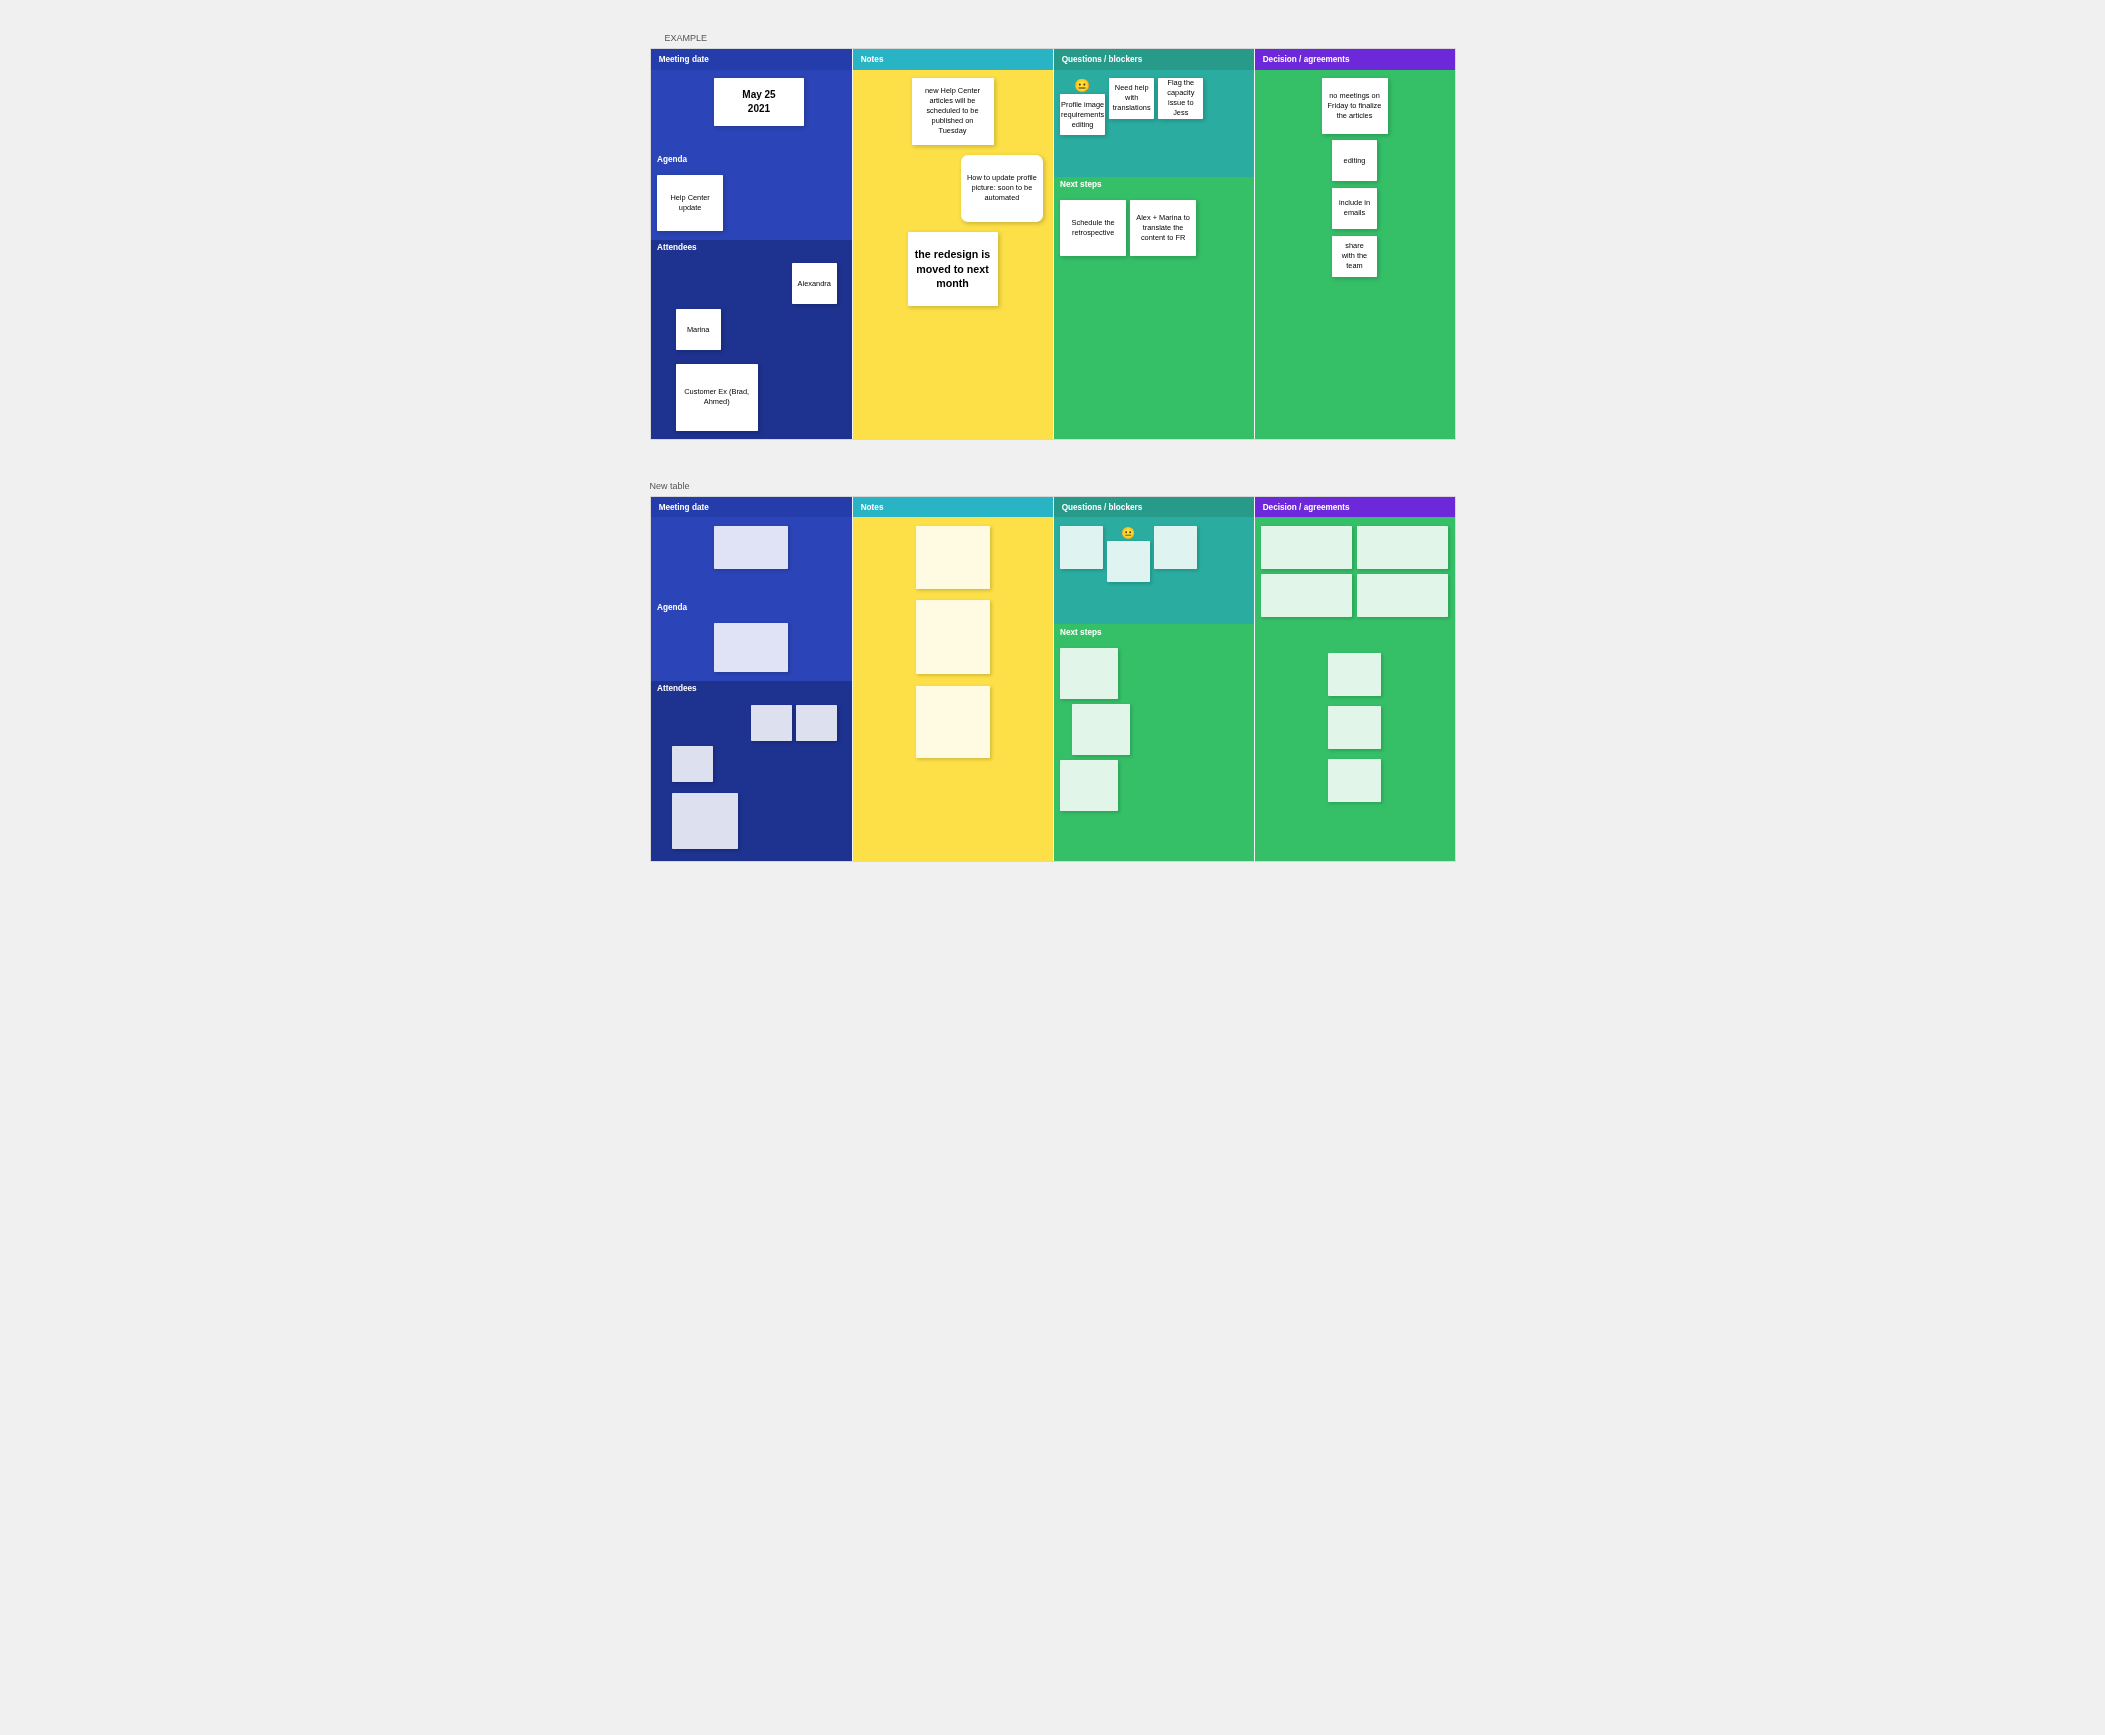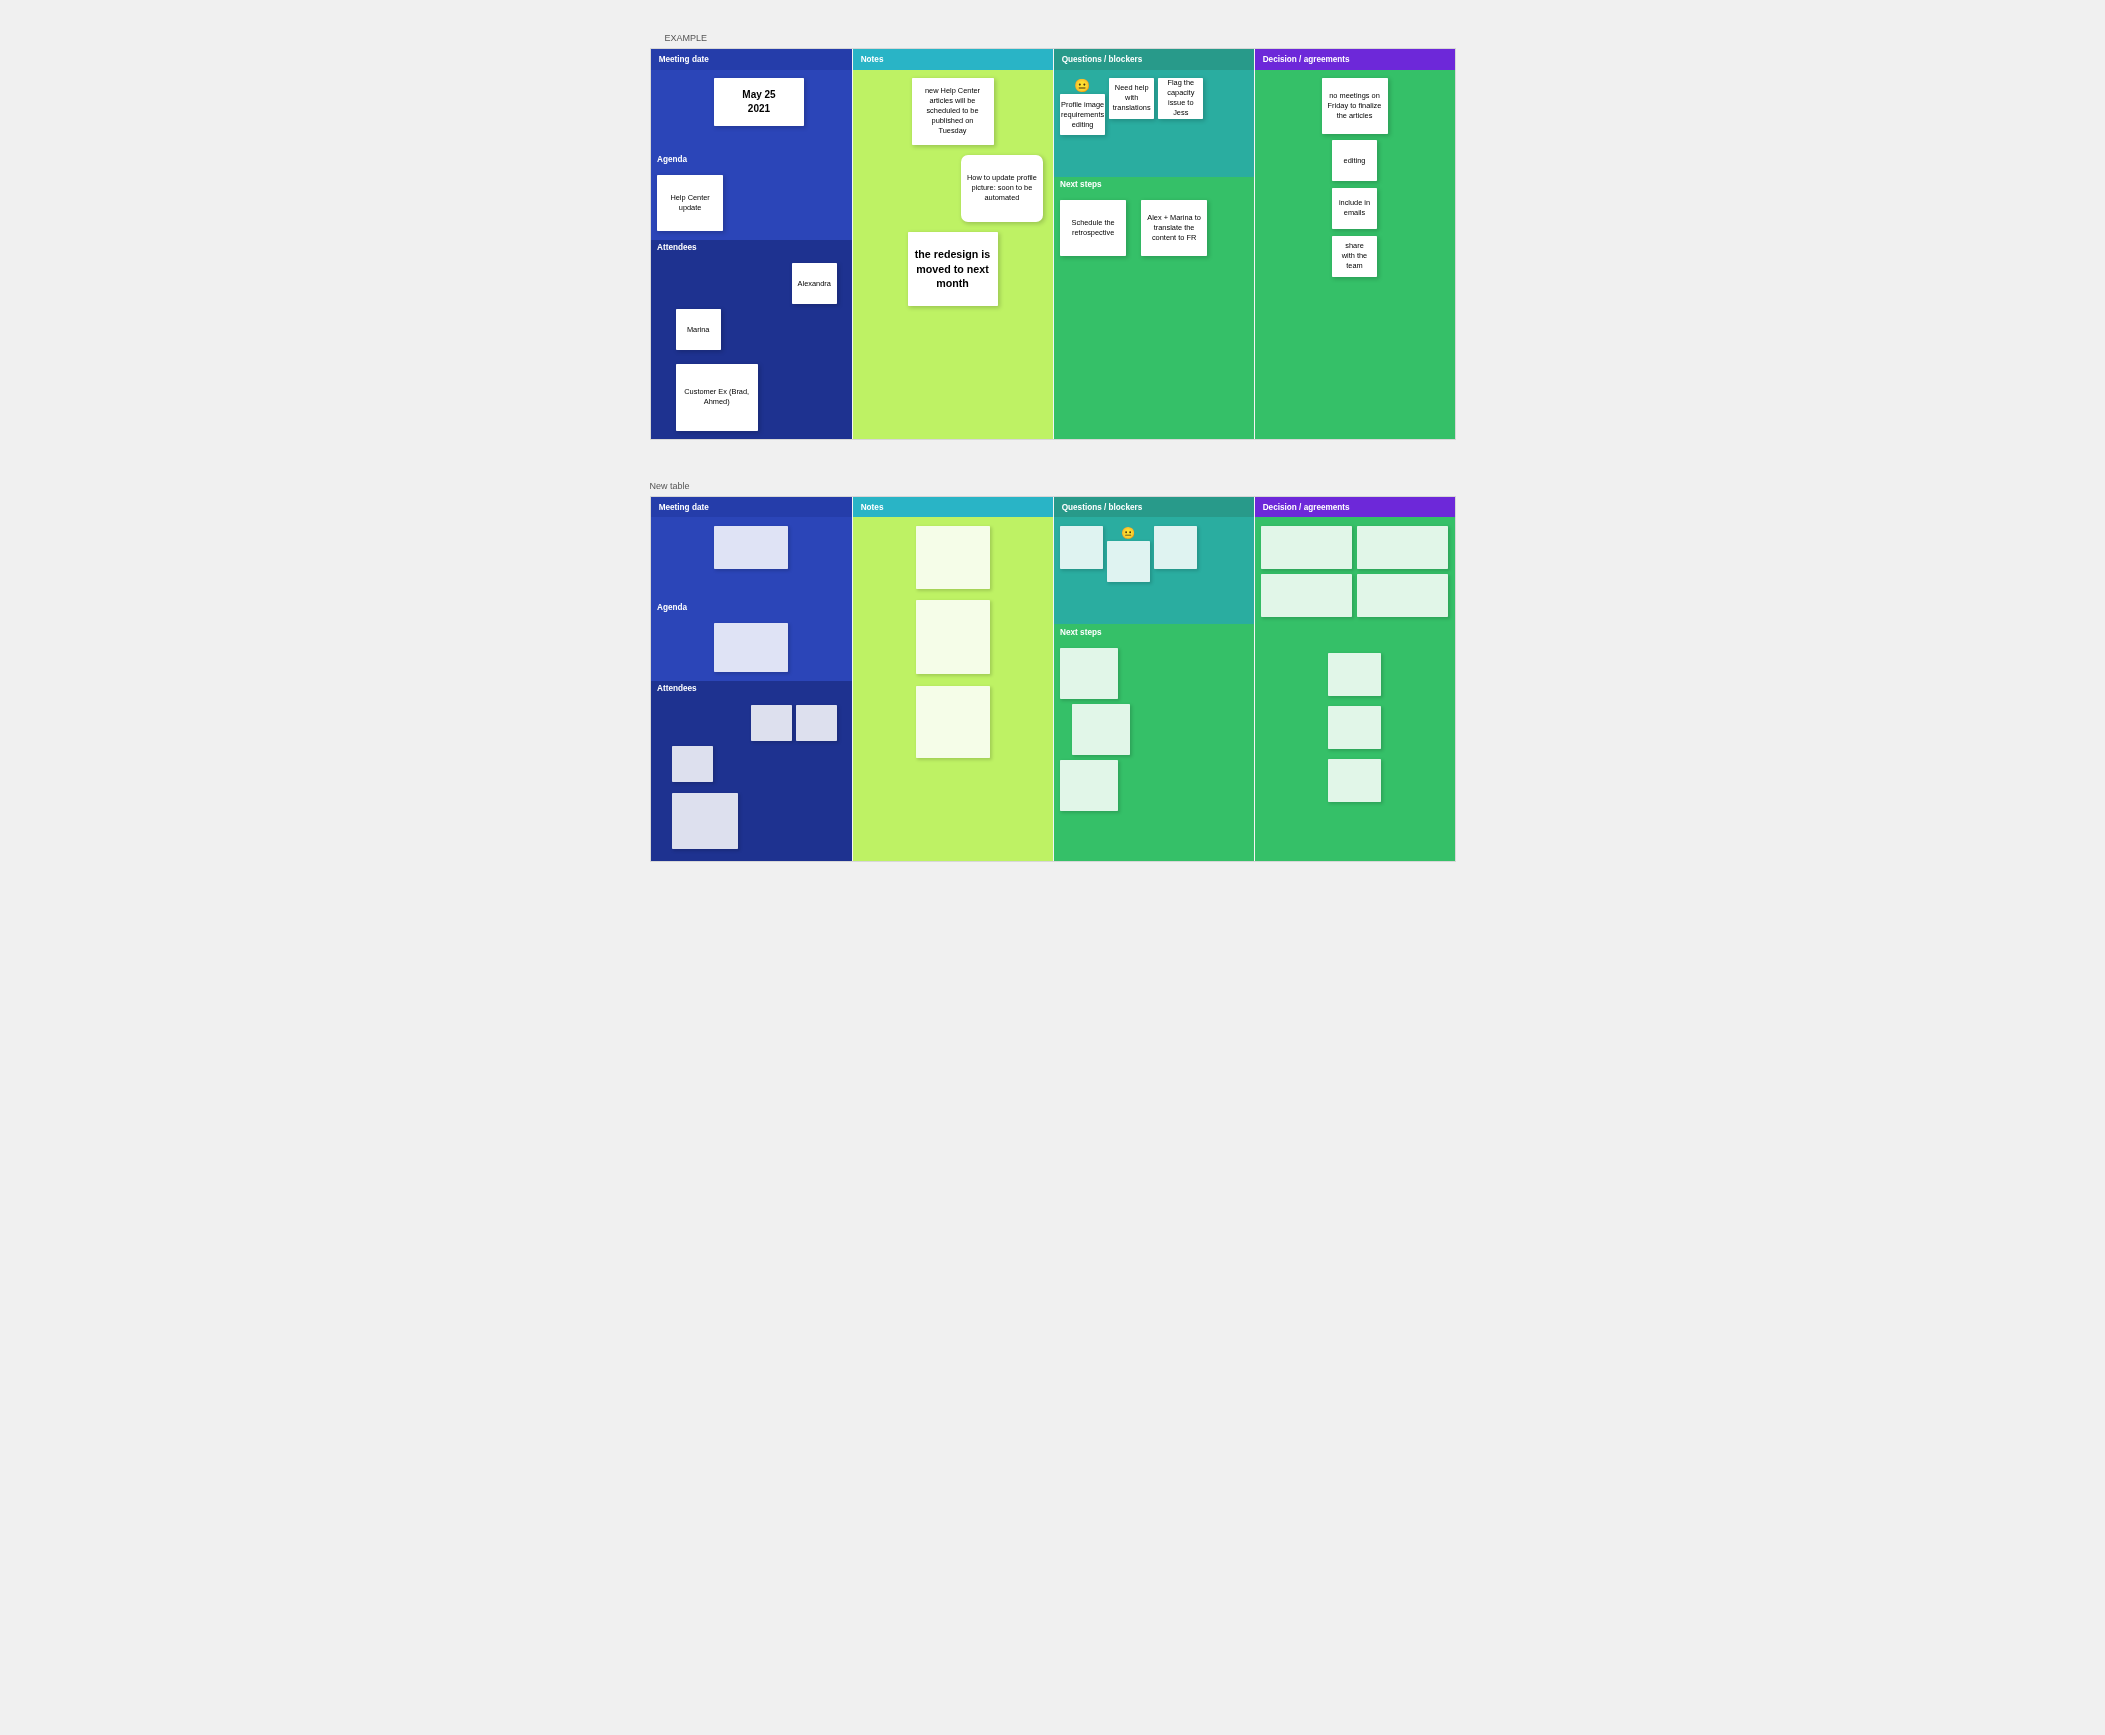--- a/index.html
+++ b/index.html
@@ -29,21 +29,21 @@
       flex-direction: column;
       gap: 6.6px;
       min-height: 99px;
     }
 
     
     .bg-meeting-header { background: #253daa; }
     .bg-meeting-body { background: #2b45b8; }
     .bg-meeting-body2 { background: #1e3290; padding-left: 17px; }
     .bg-notes-header { background: #29b4c6; }
-    .bg-notes-body { background: #bef264; }
+    .bg-notes-body { background: #fde047; }
     .bg-questions-header { background: #289a8a; }
     .bg-questions-body { background: #2aada0; }
     .bg-nextsteps-body { background: #35c068; }
     .bg-decision-header { background: #6d28d9; }
     .bg-decision-body { background: #35c068; }
 
     .sub-label {
       color: white;
       font-size: 8.2px;
       font-weight: bold;
@@ -135,21 +135,21 @@
           <div class="sn sn-sm">Profile image requirements editing</div>
         </div>
         <div class="sn sn-sm">Need help with translations</div>
         <div class="sn sn-sm">Flag the capacity issue to Jess</div>
       </div>
     </div>
 
     <div class="sub-label bg-nextsteps-body">Next steps</div>
 
     <div class="board-cell bg-nextsteps-body" style="flex:1; min-height:132px;">
-      <div style="display:flex; flex-direction:row; gap:15px; flex-wrap:wrap;">
+      <div style="display:flex; flex-direction:row; gap:4px; flex-wrap:wrap;">
         <div class="sn sn-md">Schedule the retrospective</div>
         <div class="sn sn-md">Alex + Marina to translate the content to FR</div>
       </div>
     </div>
   </div>
 
   <div style="width:25%; display:flex; flex-direction:column; border-left:0.8px solid rgba(255,255,255,0.3);">
     <div class="board-col-header bg-decision-header">Decision / agreements</div>
 
     <div class="board-cell bg-decision-body" style="flex:1; align-items:center; gap:6.6px;">

